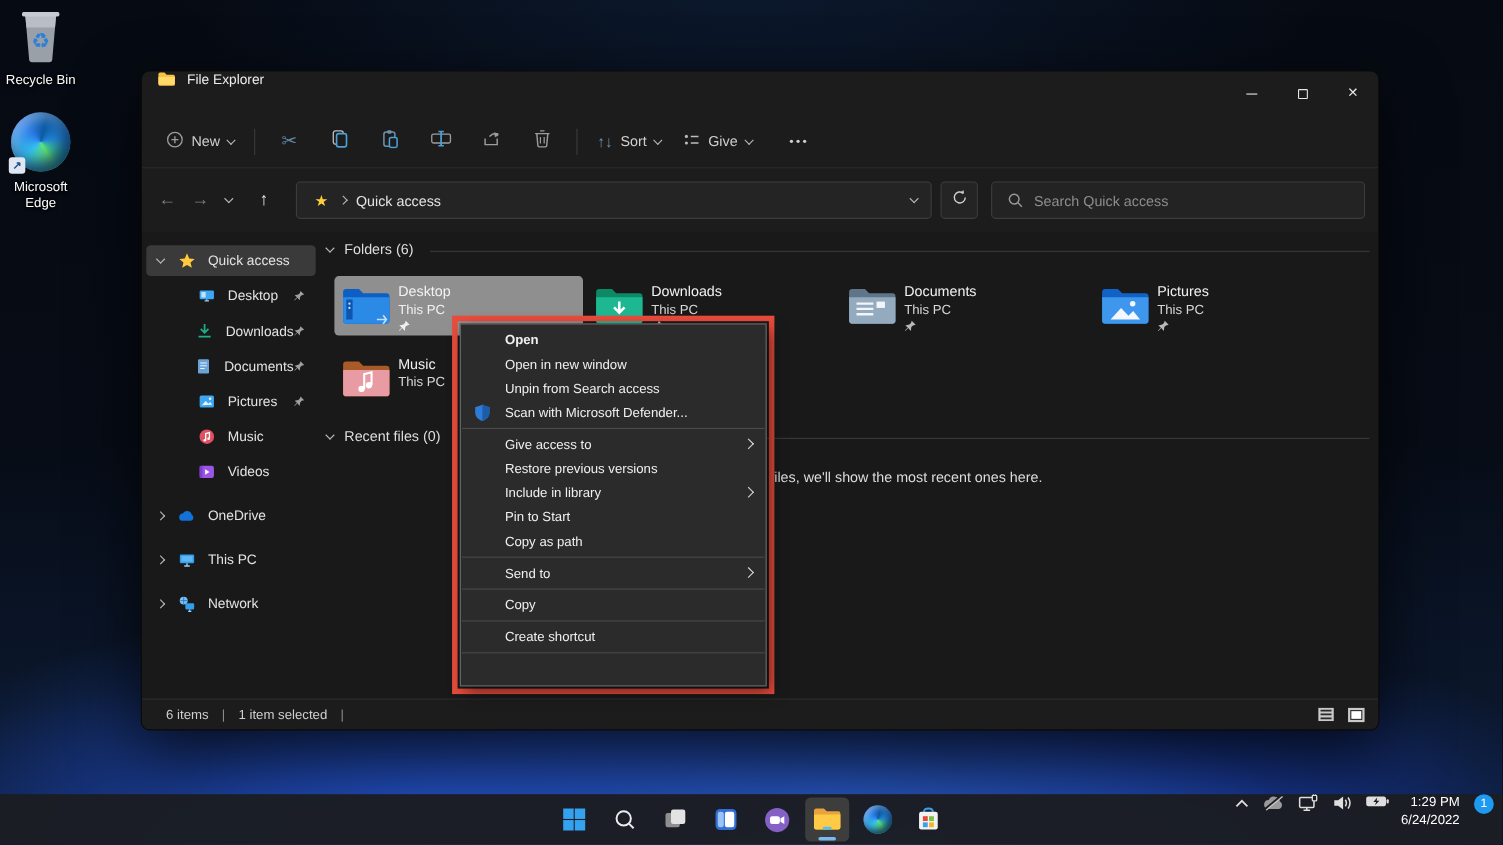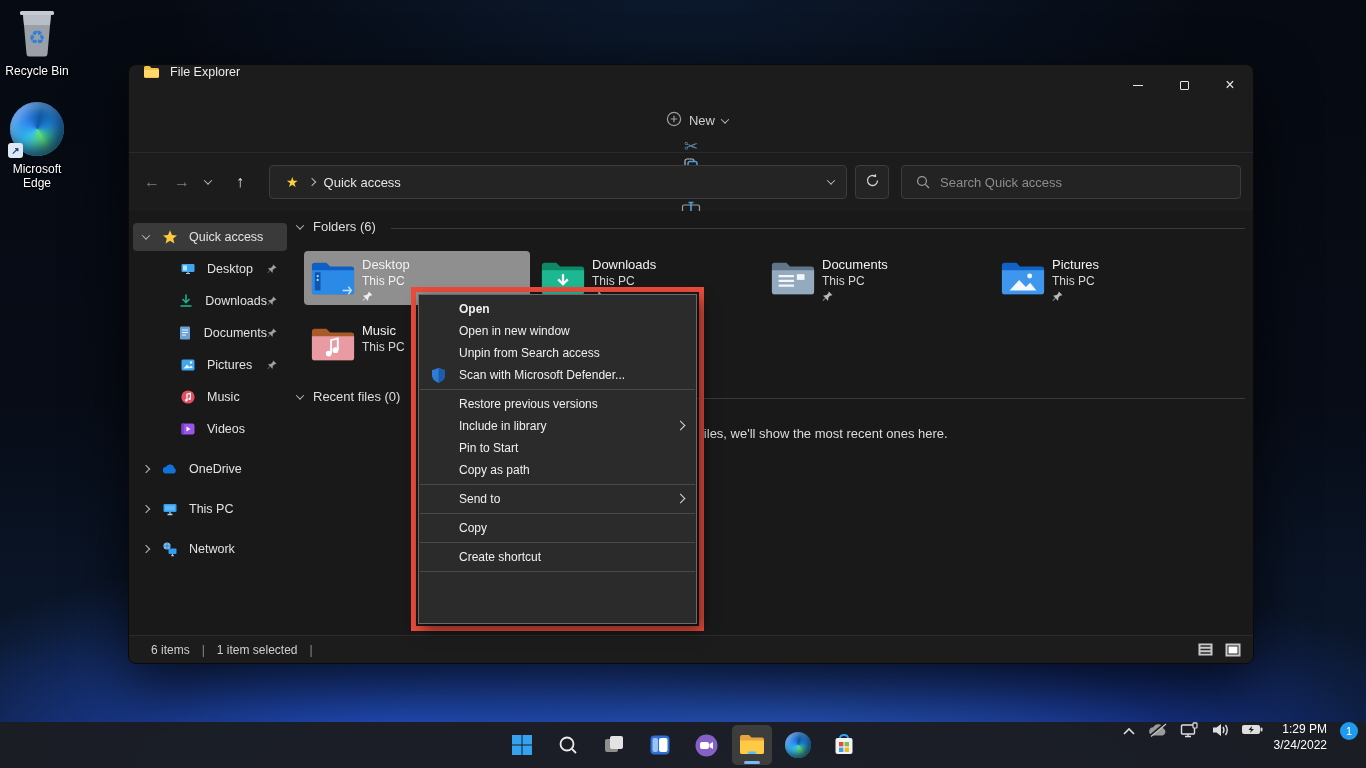--- a/index.html
+++ b/index.html
@@ -35,21 +35,21 @@
   .titlebar { position:absolute; left:0; top:0; right:0; height:40px; display:flex; align-items:flex-start; }
   .title-ico { margin-left:14px; display:inline-flex; }
   .title-txt { margin-left:10px; font-size:12.5px; color:#ececec; }
   .wc { position:absolute; top:0; height:40px; width:46px; display:flex; align-items:center; justify-content:center; }
   .wc-min { right:92px; } .wc-max { right:46px; } .wc-close { right:0; }
   .glyph-min { width:10px; height:1px; background:#e6e6e6; }
   .glyph-max { width:9px; height:9px; border:1px solid #e6e6e6; border-radius:1px; }
   .glyph-close { font-size:16px; color:#e6e6e6; line-height:1; }
 
   
-  .toolbar { position:absolute; left:0; top:40px; right:0; height:48px; display:flex; align-items:center; border-bottom:1px solid #2a2a2a;flex-direction:column; }
+  .toolbar { position:absolute; left:0; top:40px; right:0; height:48px; display:flex; align-items:center; border-bottom:1px solid #2a2a2a; }
   .tb-btn { display:flex; align-items:center; gap:7px; padding:6px 10px; border-radius:4px; color:#cfcfcf; font-size:13px; }
   .tb-new { margin-left:12px; }
   .tb-ibtn { width:36px; height:32px; display:flex; align-items:center; justify-content:center; border-radius:4px; margin:0 5px; }
   .tb-div { width:1px; height:24px; background:#3a3a3a; margin:0 8px; }
   .chev { display:inline-block; width:6px; height:6px; border-right:1.4px solid #b9b9b9; border-bottom:1.4px solid #b9b9b9; }
   .chev.down { transform:rotate(45deg) translate(-1px,-1px); }
   .chev.right { transform:rotate(-45deg); }
   .dots { display:flex; gap:3px; } .dots i { width:3px; height:3px; border-radius:50%; background:#cfcfcf; }
   .cut-glyph { font-size:17px; color:#5d87a3; }
 
@@ -580,20 +580,21 @@
         <div class="mi"><span>Open in new window</span></div>
         <div class="mi"><span>Unpin from Search access</span></div>
         <div class="mi">
           <span class="mico"><svg width="15" height="16" viewBox="0 0 15 16">
                 <path d="M7.5 0.8 C9.5 2 12 2.8 14 3 v5 c0 4-3 6.5-6.5 7.7 C4 14.5 1 12 1 8 V3 c2-.2 4.5-1 6.5-2.2z" fill="#2f7cd6"></path>
                 <path d="M7.5 0.8 C9.5 2 12 2.8 14 3 v5 c0 4-3 6.5-6.5 7.7z" fill="#1b5cab"></path>
               </svg></span>
           <span>Scan with Microsoft Defender...</span>
         </div>
         <div class="msep"></div>
+        <div class="mi"><span>Give access to</span><span class="sub"></span></div>
         <div class="mi"><span>Restore previous versions</span></div>
         <div class="mi"><span>Include in library</span><span class="sub"></span></div>
         <div class="mi"><span>Pin to Start</span></div>
         <div class="mi"><span>Copy as path</span></div>
         <div class="msep"></div>
         <div class="mi"><span>Send to</span><span class="sub"></span></div>
         <div class="msep"></div>
         <div class="mi"><span>Copy</span></div>
         <div class="msep"></div>
         <div class="mi"><span>Create shortcut</span></div>
@@ -679,18 +680,18 @@
             <path d="M2 5.5v5h3.5L10 14V2L5.5 5.5z" fill="#dedede"></path>
             <path d="M12 5 q2 3 0 6M14.5 3 q3.5 5 0 10" fill="none" stroke="#dedede" stroke-width="1.4"></path>
           </svg></span>
       <span><svg width="22" height="13" viewBox="0 0 22 13">
             <rect x="1" y="2" width="18" height="9" rx="2" fill="#dedede"></rect>
             <rect x="19.5" y="4.5" width="2" height="4" rx="1" fill="#dedede"></rect>
             <path d="M11 3 7.5 7h2.5l-1 3L13 6h-2.5z" fill="#1b1d22"></path>
           </svg></span>
       <div class="clock">
         <div>1:29 PM</div>
-        <div>3/24/2022</div>
+        <div>6/24/2022</div>
       </div>
       <span class="badge">1</span>
     </div>
   </div>
 </div>
 
 </body></html>

